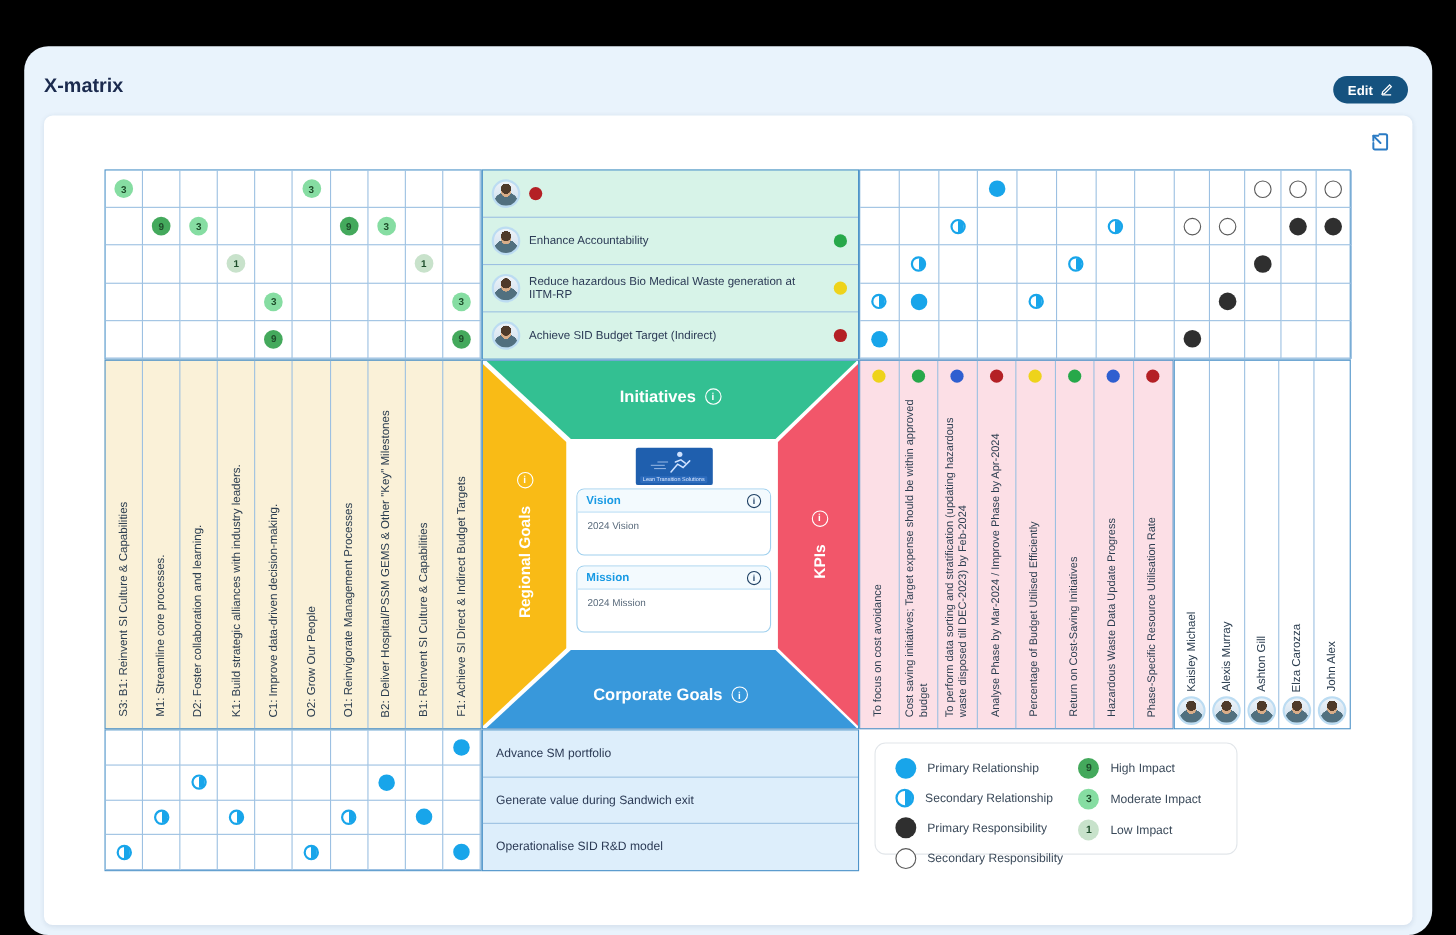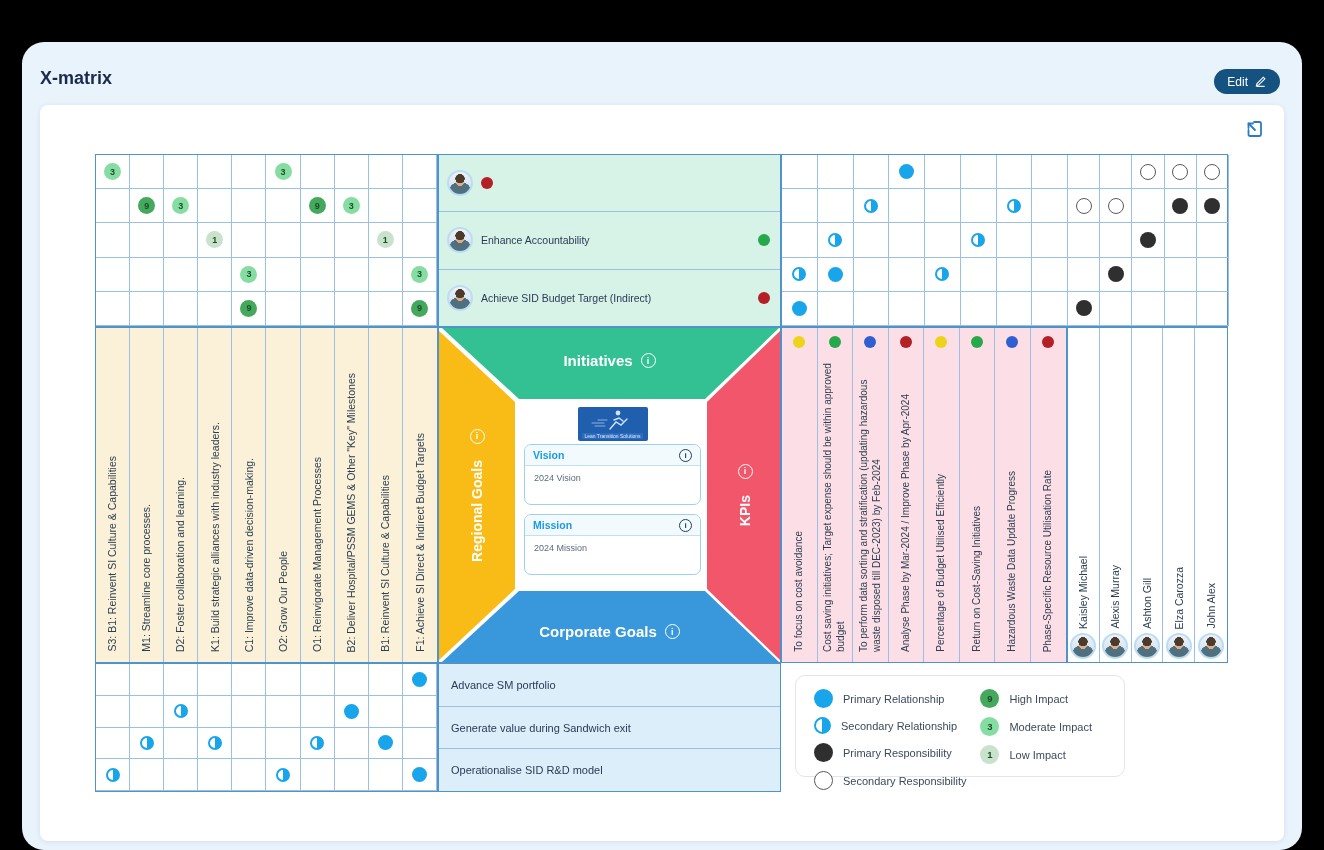--- a/index.html
+++ b/index.html
@@ -3,21 +3,21 @@
 <meta charset="utf-8">
 <style>
   * { margin:0; padding:0; box-sizing:border-box; }
   html,body { width:1324px; height:850px; background:#000; overflow:hidden;
     font-family:"Liberation Sans","DejaVu Sans",sans-serif; }
   .page { position:absolute; left:22px; top:12px; width:1280px; height:808px;
     background:#e9f3fc; border-radius:22px;margin-top:30px; }
   .page-title { position:absolute; left:18px; top:26px; font-size:18px; font-weight:bold; color:#1b2a4e; }
   .edit-btn { position:absolute; right:22px; top:27px; height:25px; padding:0 13px;
     background:var(--accent); color:#fff; font-size:12px; border:none; border-radius:14px;
-    display:inline-flex; align-items:center; gap:6px; cursor:pointer; }
+    display:inline-flex; align-items:center; gap:6px; cursor:pointer;font-weight:bold; }
   .canvas { position:absolute; left:18px; top:63px; width:1244px; height:736px;
     background:#fff; border-radius:8px; box-shadow:0 1px 5px rgba(30,60,100,.10); }
   .expand { position:absolute; right:18px; top:12px; width:24px; height:24px; cursor:pointer; }
 
   .matrix { position:absolute; left:55px; top:49px; width:1133px; height:638px; }
   .region { position:absolute; border:1px solid #4e93c9; background:#fff; }
 
   
   .grid { display:grid; }
   .cell { border-right:1px solid #9cc0e2; border-bottom:1px solid #9cc0e2;
@@ -381,20 +381,25 @@
             <span class="avatar"></span>
             <span class="dot" style="background: rgb(180, 32, 37);"></span>
           </div>
           <div class="init-row">
             <span class="avatar"></span>
             <span class="init-label">Enhance Accountability</span>
             <span class="dot" style="background: rgb(39, 168, 74);"></span>
           </div>
           <div class="init-row">
             <span class="avatar"></span>
+            <span class="init-label">Reduce hazardous Bio Medical Waste generation at IITM-RP</span>
+            <span class="dot" style="background: rgb(238, 211, 27);"></span>
+          </div>
+          <div class="init-row">
+            <span class="avatar"></span>
             <span class="init-label">Achieve SID Budget Target (Indirect)</span>
             <span class="dot" style="background: rgb(180, 32, 37);"></span>
           </div>
         </div>
 
       <div id="goals-area" class="region colstrip goals-area" style="left:0;top:173px;width:343px;height:336px;grid-template-columns:repeat(10,1fr);">
           <div class="vcol goal-col">
             <span class="vlabel">S3: B1: Reinvent SI Culture &amp; Capabilities</span>
           </div>
           <div class="vcol goal-col">

